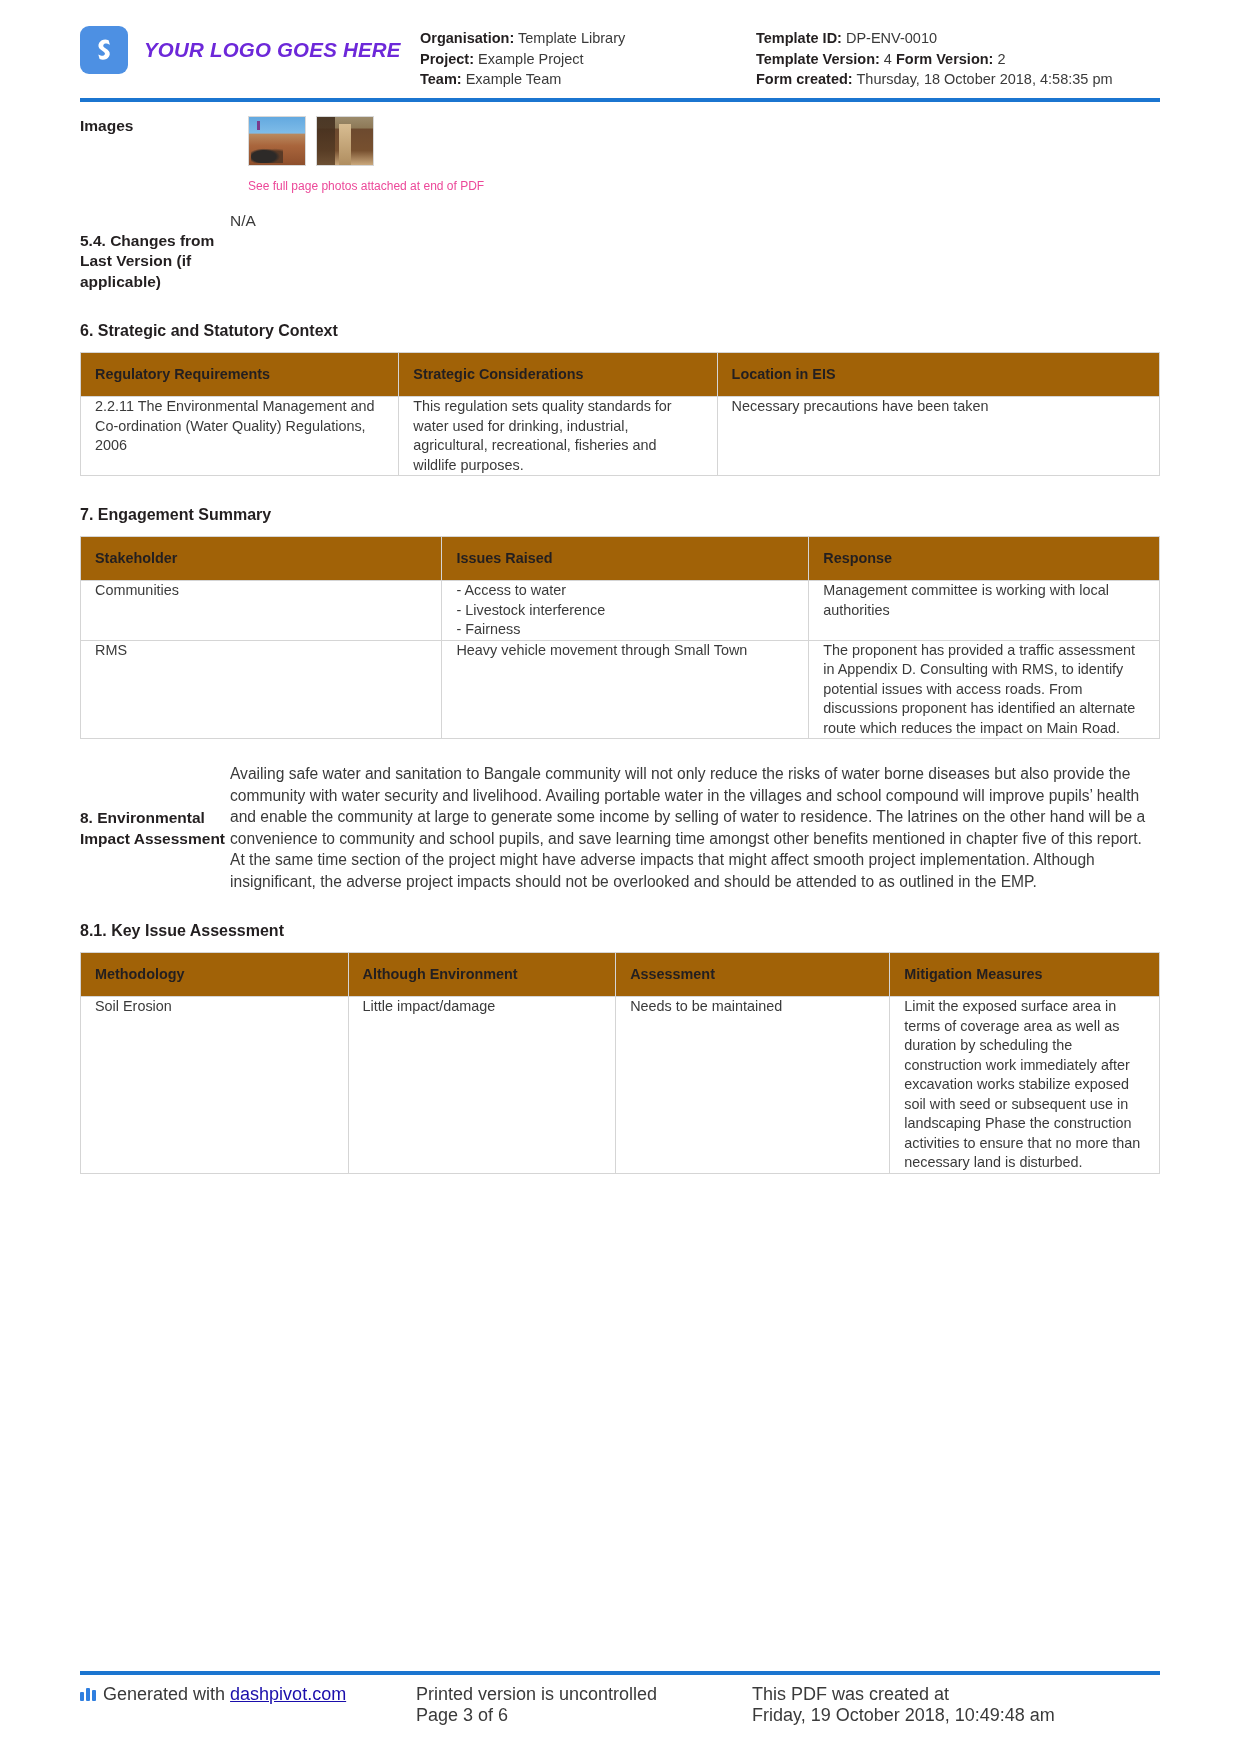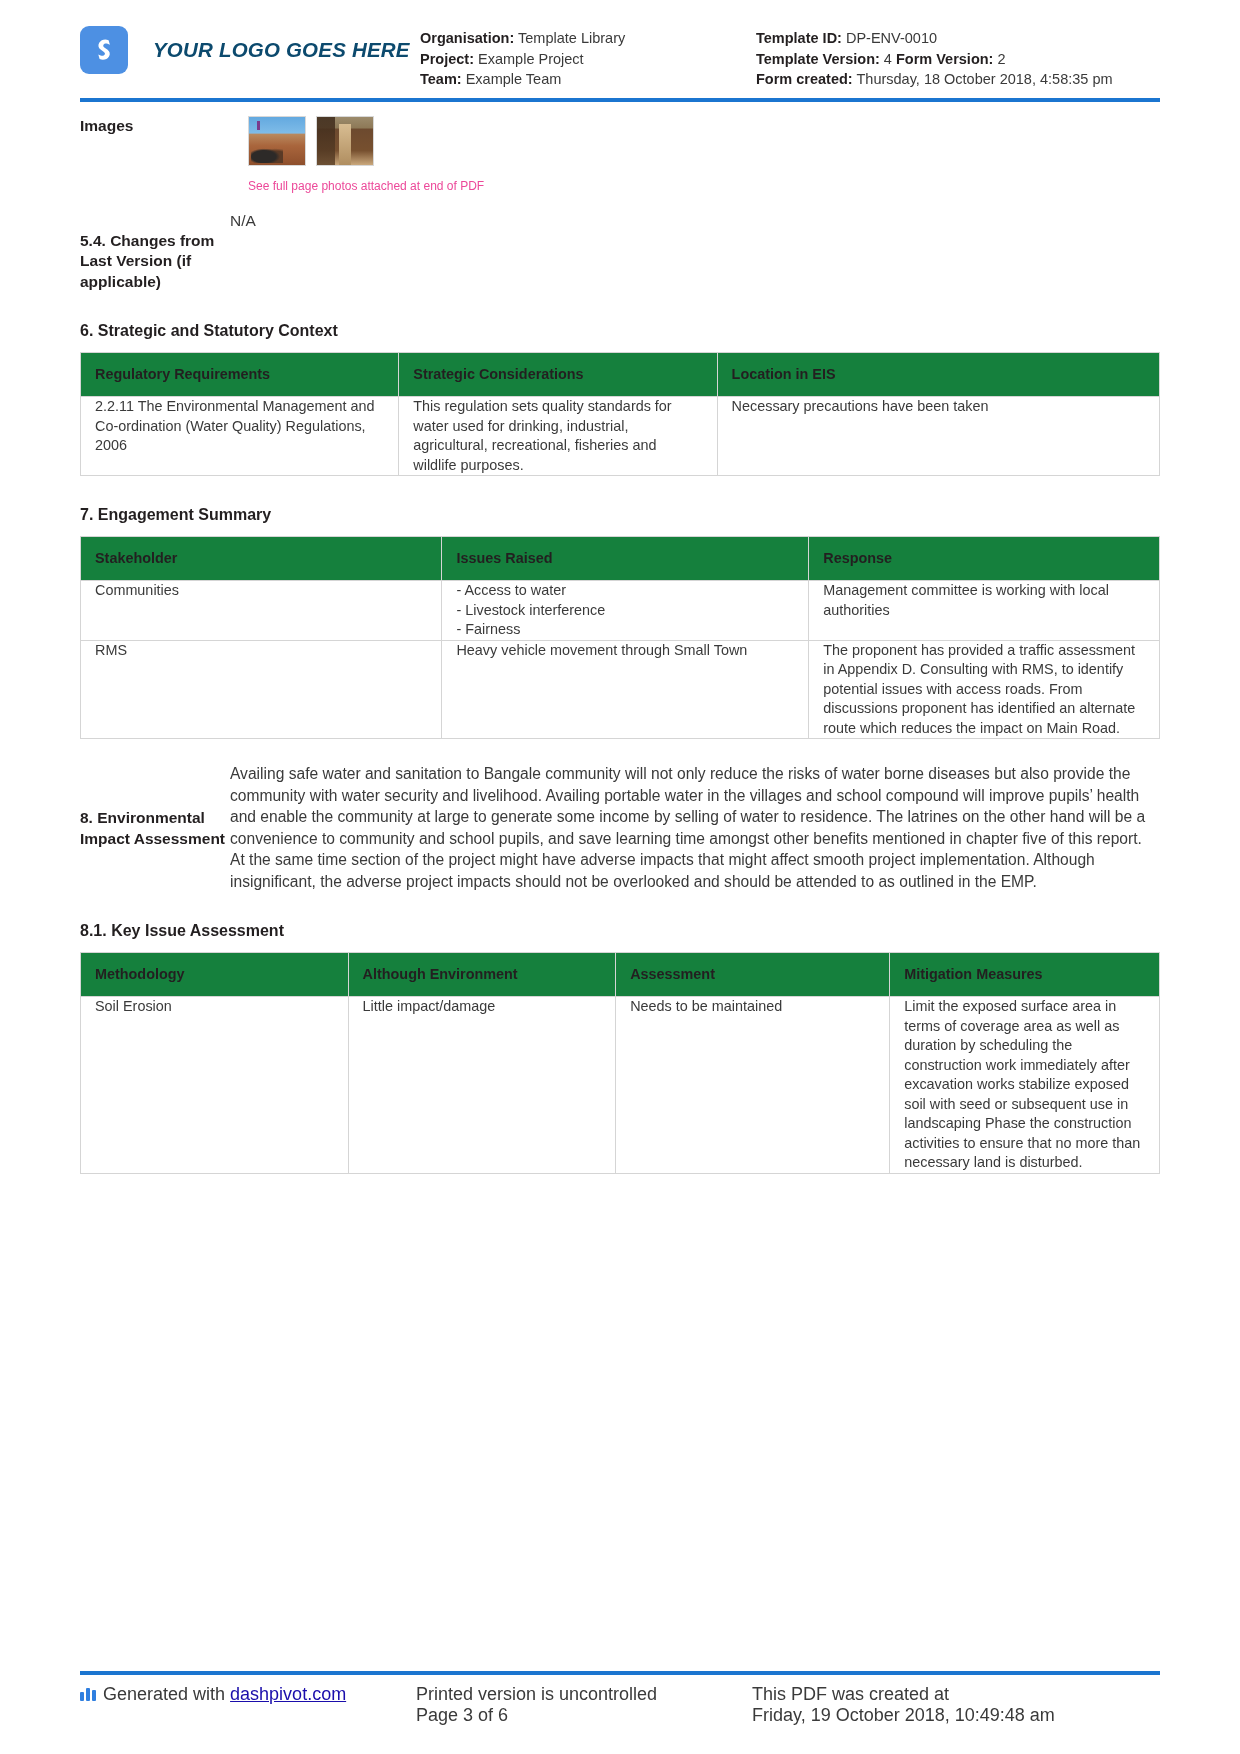--- a/index.html
+++ b/index.html
@@ -37,25 +37,25 @@
     padding-top: 8px;
   }
   .logo-mark {
     width: 48px; height: 48px;
     border-radius: 9px;
     background: #4d90e3;
     display: flex; align-items: center; justify-content: center;
     flex: 0 0 48px;
   }
   .logo-text {
-    margin-left: 25px;
+    margin-left: 16px;
     font-style: italic;
     font-weight: bold;
     font-size: 20.5px;
-    color: #0c4a6e;
+    color: #6d28d9;
     letter-spacing: .2px;
     white-space: nowrap;
   }
   .meta-col {
     font-size: 14.5px;
     line-height: 20.5px;
     color: #3a3a3a;
   }
   .meta-col.col-a { flex: 0 0 336px; padding-top: 10px;}
   .meta-col.col-b { flex: 1 1 auto; padding-top: 10px;}
@@ -135,21 +135,21 @@
   }
 
   
   table.doc-table {
     width: 100%;
     border-collapse: collapse;
     table-layout: fixed;
     font-size: 14.2px;
   }
   table.doc-table th {
-    background: #15803d;
+    background: #a16207;
     border: 1px solid #d5d5d5;
     text-align: left;
     font-weight: bold;
     font-size: 14.4px;
     color: #231f20;
     padding: 12px 14px;
     line-height: 19px;
   }
   table.doc-table td {
     border: 1px solid #d5d5d5;

